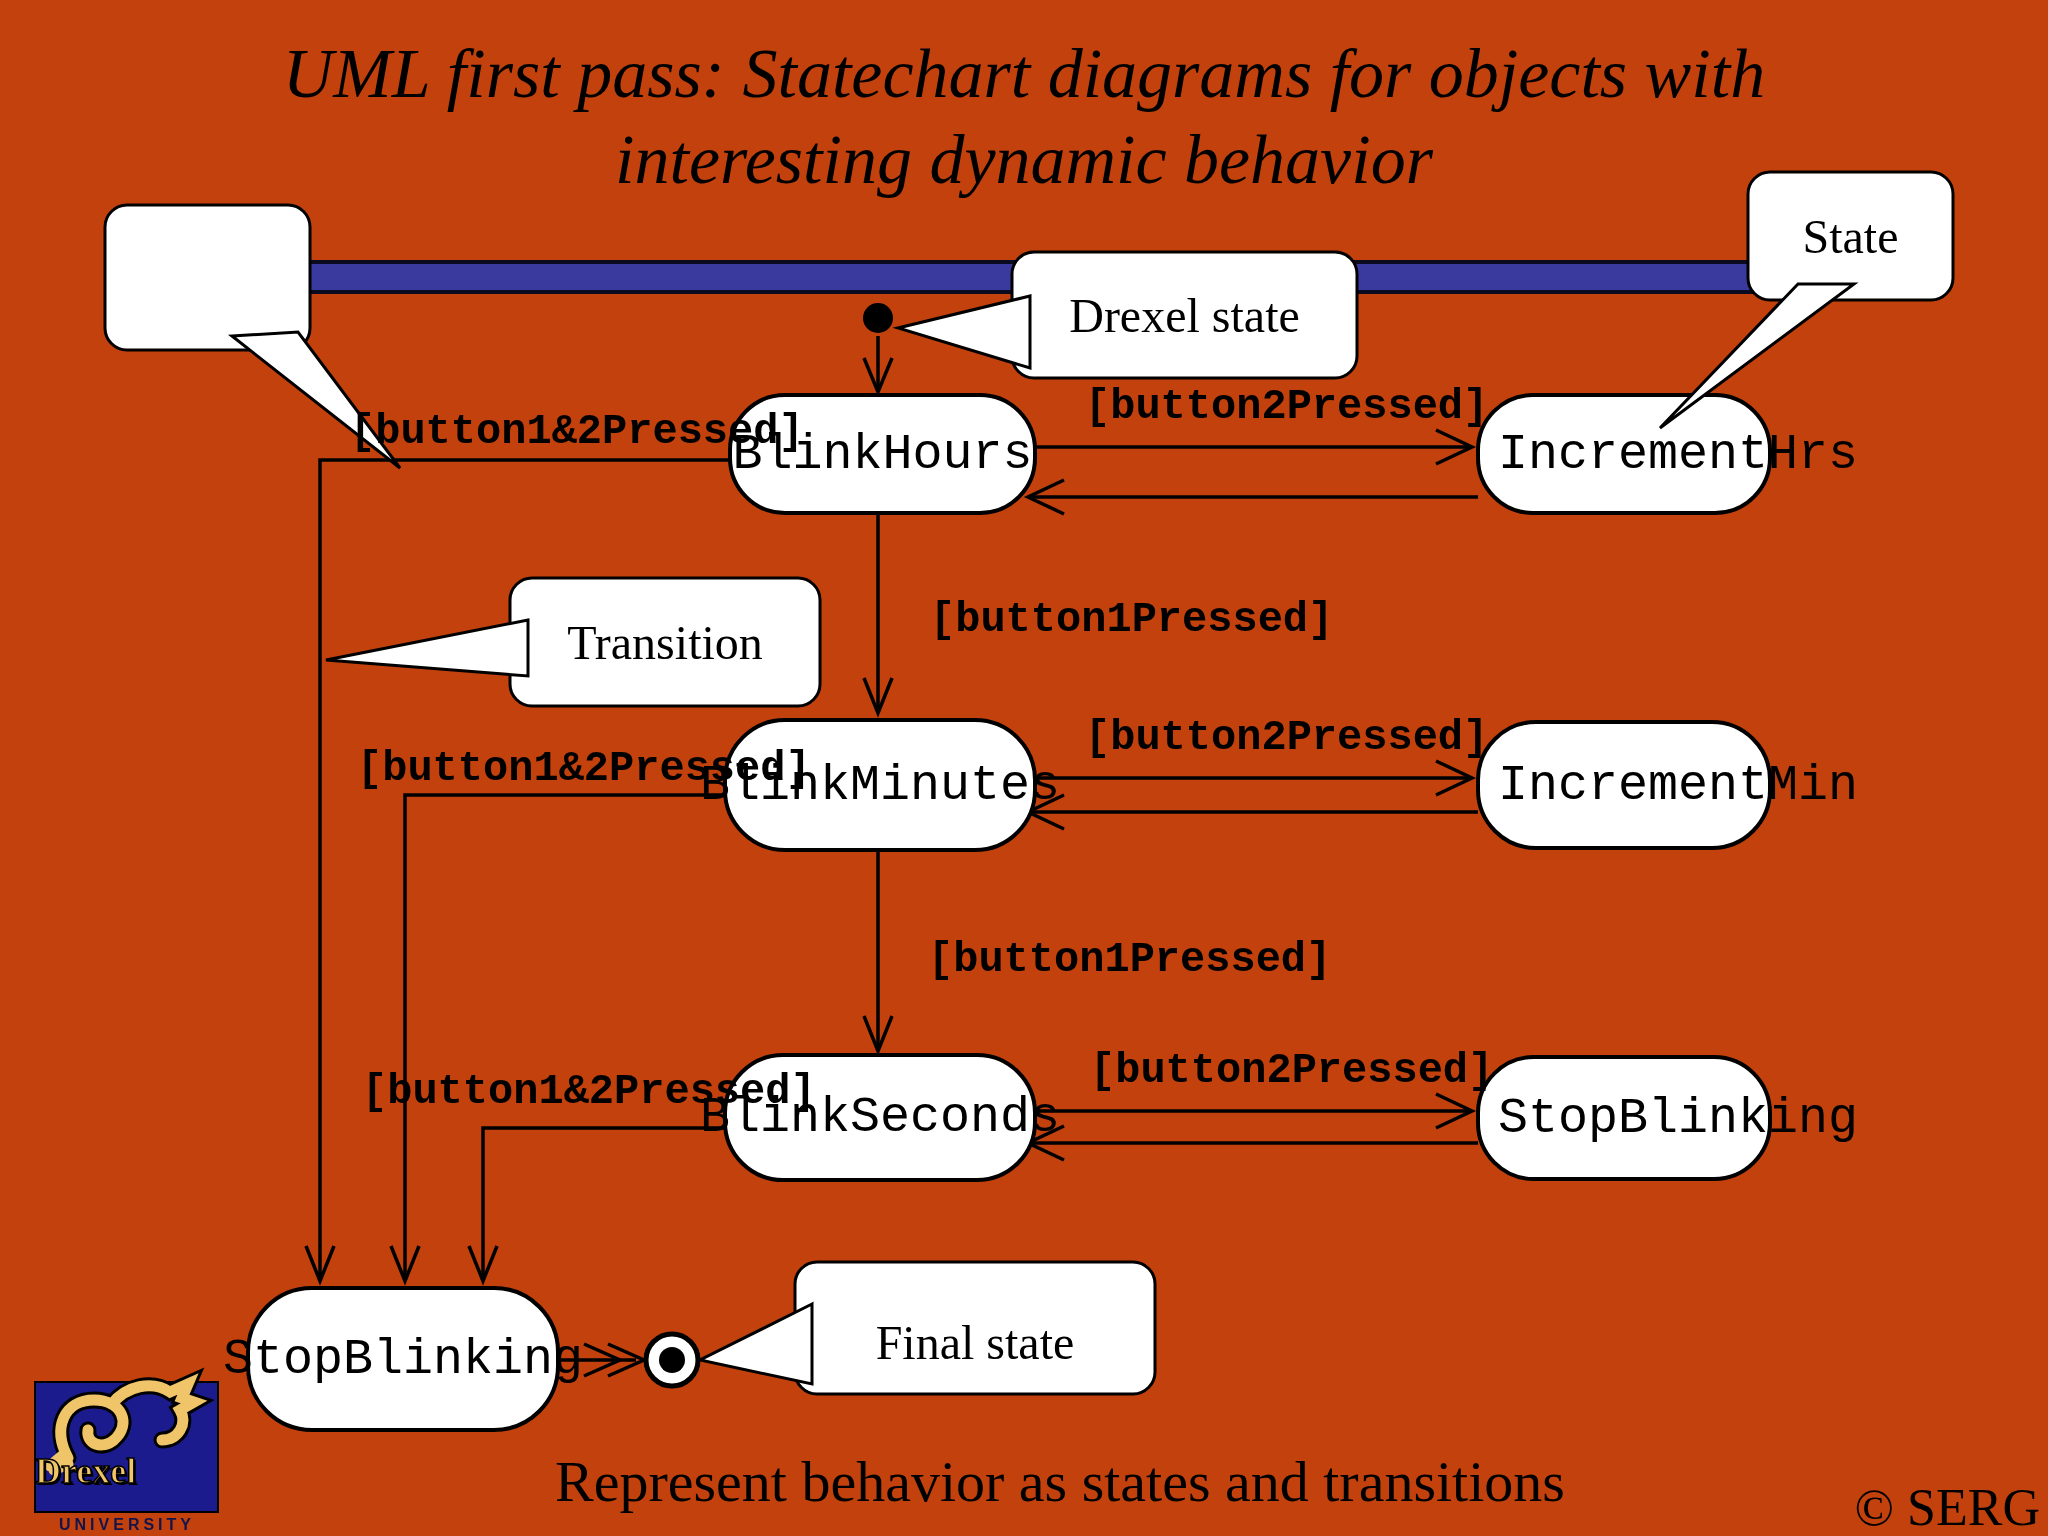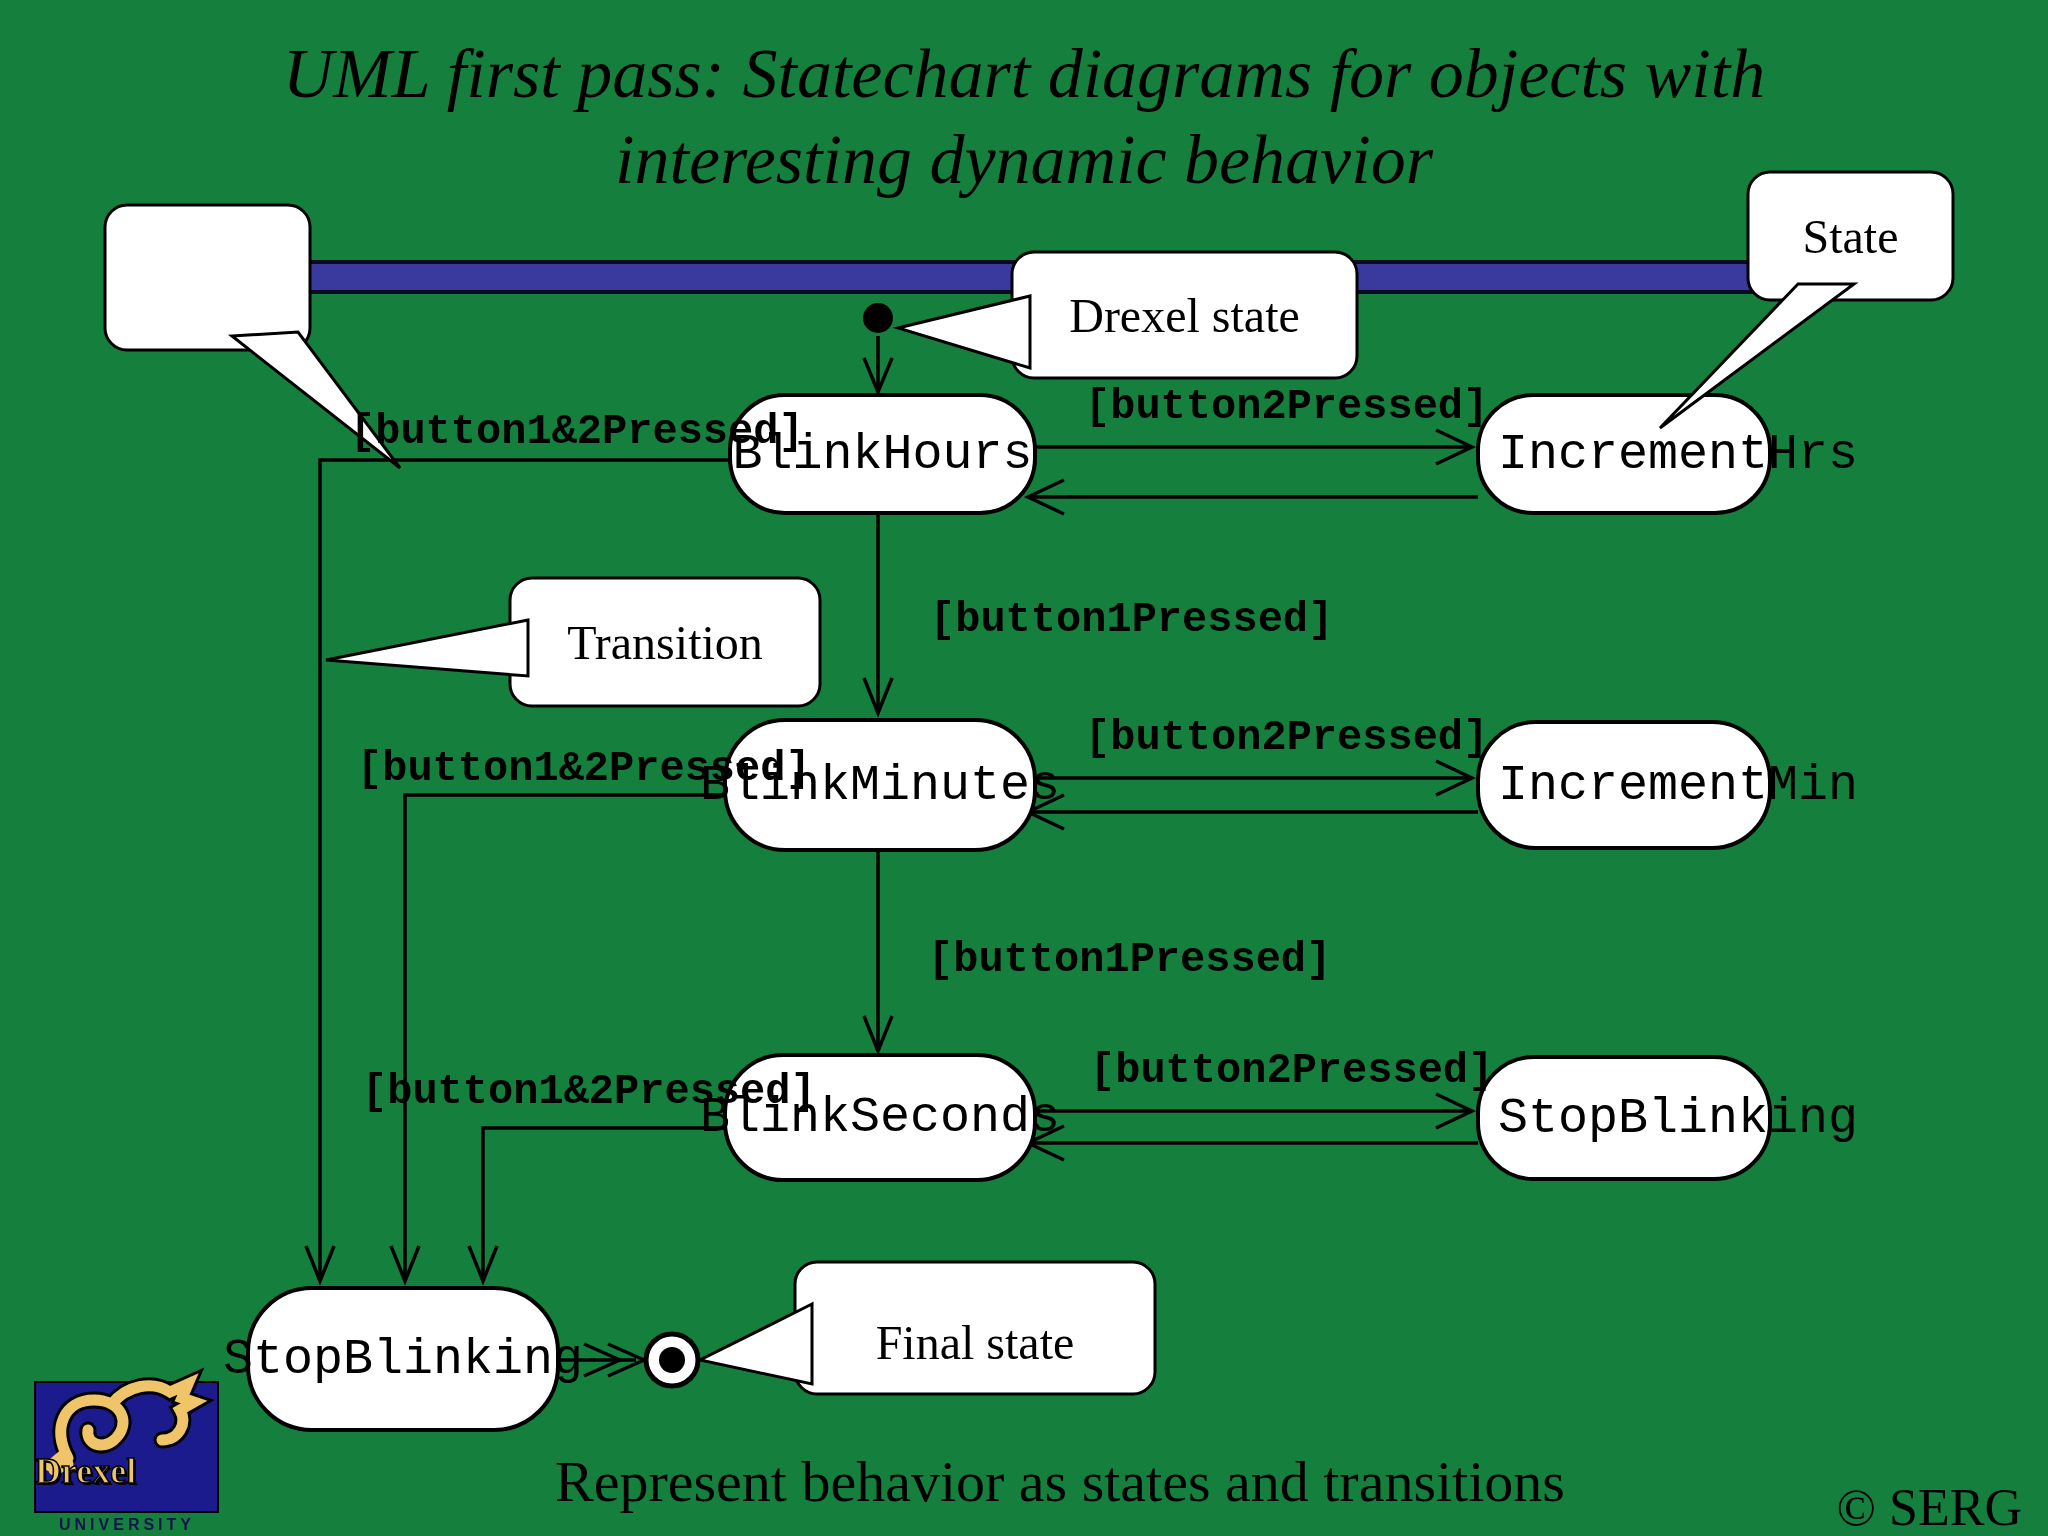--- a/index.html
+++ b/index.html
@@ -1,16 +1,16 @@
 <!DOCTYPE html>
 <html><head>
 <meta charset="utf-8">
 <style>
   html,body{margin:0;padding:0;background:#fff;}
-  .slide{position:relative;width:2048px;height:1536px;background:#15803d;overflow:hidden;
+  .slide{position:relative;width:2048px;height:1536px;background:#c2410c;overflow:hidden;
          font-family:"Liberation Serif",serif;}
   .slide svg.layer{position:absolute;left:0;top:0;}
   .abs{position:absolute;}
   .title{width:2048px;text-align:center;font-style:italic;font-size:70px;color:#000;white-space:nowrap;}
   .callout-text{display:flex;align-items:center;justify-content:center;font-size:48px;color:#000;white-space:nowrap;}
   .state-label{display:flex;align-items:center;justify-content:center;
                font-family:"Liberation Mono",monospace;font-weight:normal;font-size:50px;color:#000;white-space:nowrap;}
   .state-label.left{justify-content:flex-start;padding-left:20px;}
   .tr-label{font-family:"Liberation Mono",monospace;font-weight:bold;font-size:42px;color:#000;white-space:nowrap;}
   .footer{font-size:58px;color:#000;white-space:nowrap;}
@@ -137,18 +137,18 @@
   <div class="abs tr-label" style="left:362px;top:1068px;">[button1&amp;2Pressed]</div>
 
   <div class="abs tr-label" style="left:930px;top:596px;">[button1Pressed]</div>
   <div class="abs tr-label" style="left:928px;top:936px;">[button1Pressed]</div>
 
   <div class="abs tr-label" style="left:1085px;top:383px;">[button2Pressed]</div>
   <div class="abs tr-label" style="left:1085px;top:714px;">[button2Pressed]</div>
   <div class="abs tr-label" style="left:1090px;top:1047px;">[button2Pressed]</div>
 
   <div class="abs footer" style="left:555px;top:1448px;">Represent behavior as states and transitions</div>
-  <div class="abs copyright" style="right:26px;top:1478px;">© SERG</div>
+  <div class="abs copyright" style="right:8px;top:1478px;">© SERG</div>
 
   <div class="abs drexel-name" style="left:35px;top:1450px;">Drexel</div>
   <div class="abs drexel-univ" style="left:32px;top:1516px;">UNIVERSITY</div>
 
 </div>
 
 </body></html>

